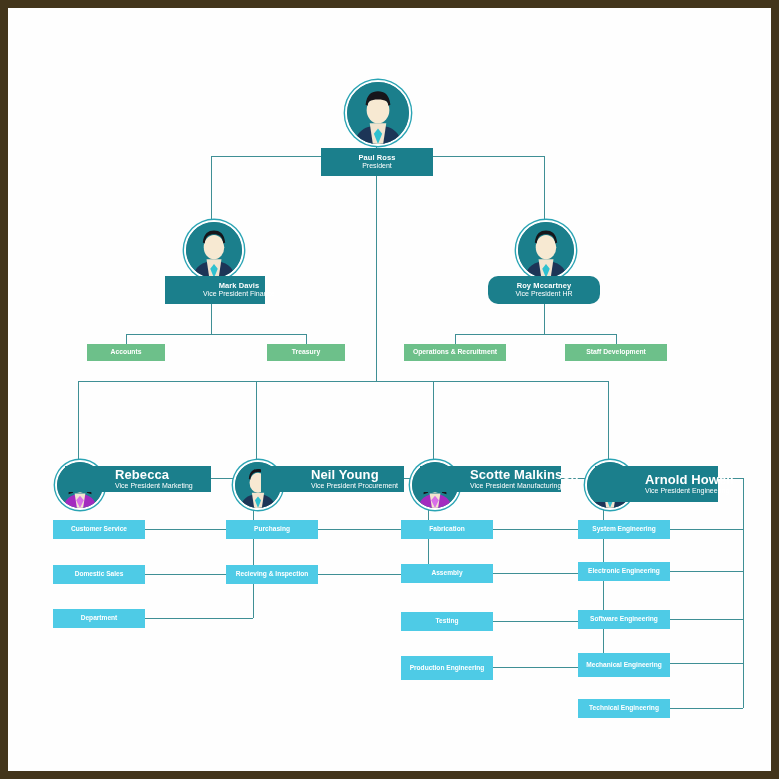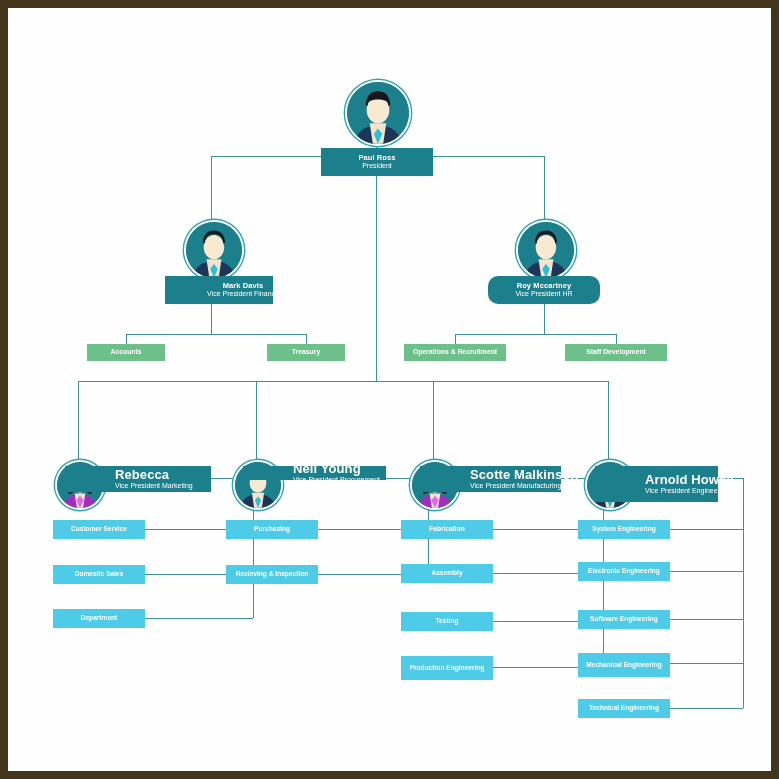--- a/index.html
+++ b/index.html
@@ -199,21 +199,21 @@
         <svg viewBox="0 0 60 60">
           <circle cx="30" cy="30" r="30" fill="#1b7f8c"></circle>
           <path d="M8 60c0-12 10-18 22-18s22 6 22 18z" fill="#1d3557"></path>
           <path d="M22 40h16l-3 20h-10z" fill="#f2e4cf"></path>
           <path d="M30 45l4 5-4 10-4-10z" fill="#2fc0cf"></path>
           <ellipse cx="30" cy="27" rx="11" ry="13" fill="#f7e9d2"></ellipse>
           <path d="M18 22c1-10 6-13 12-13s11 3 12 13l-2 1c-1-8-5-10-10-10s-9 2-10 10z" fill="#16161b"></path>
         </svg>
       </div>
     </div>
-    <div class="card exec center-text" style="left:157px; top:268px; width:108px; height:28px;padding-left:48px;">
+    <div class="card exec center-text" style="left:157px; top:268px; width:100px; height:28px;padding-left:48px;">
       <div class="nm">Mark Davis</div>
       <div class="ttl">Vice President Finance</div>
     </div>
 
     <div class="avatar" style="left:508px; top:212px; width:56px; height:56px;">
       <div class="av-inner">
         <svg viewBox="0 0 60 60">
           <circle cx="30" cy="30" r="30" fill="#1b7f8c"></circle>
           <path d="M8 60c0-12 10-18 22-18s22 6 22 18z" fill="#1d3557"></path>
           <path d="M22 40h16l-3 20h-10z" fill="#f2e4cf"></path>
@@ -258,21 +258,21 @@
         <svg viewBox="0 0 60 60">
           <circle cx="30" cy="30" r="30" fill="#1b7f8c"></circle>
           <path d="M8 60c0-12 10-18 22-18s22 6 22 18z" fill="#1d3557"></path>
           <path d="M22 40h16l-3 20h-10z" fill="#f2e4cf"></path>
           <path d="M30 45l4 5-4 10-4-10z" fill="#2fc0cf"></path>
           <ellipse cx="30" cy="27" rx="11" ry="13" fill="#f7e9d2"></ellipse>
           <path d="M18 22c1-10 6-13 12-13s11 3 12 13l-2 1c-1-8-5-10-10-10s-9 2-10 10z" fill="#16161b"></path>
         </svg>
       </div>
     </div>
-    <div class="card vp" style="left:235px; top:458px; width:143px; height:14px;">
+    <div class="card vp" style="left:253px; top:458px; width:143px; height:26px;">
       <div class="nm">Neil Young</div>
       <div class="ttl">Vice President Procurement</div>
     </div>
     <div class="chip-cyan" style="left:218px; top:512px; width:92px; height:19px;">Purchasing</div>
     <div class="chip-cyan" style="left:218px; top:557px; width:92px; height:19px;">Recieving &amp; Inspection</div>
 
     <div class="avatar" style="left:402px; top:452px; width:46px; height:46px;">
       <div class="av-inner">
         <svg viewBox="0 0 60 60">
           <circle cx="30" cy="30" r="30" fill="#1b7f8c"></circle>

